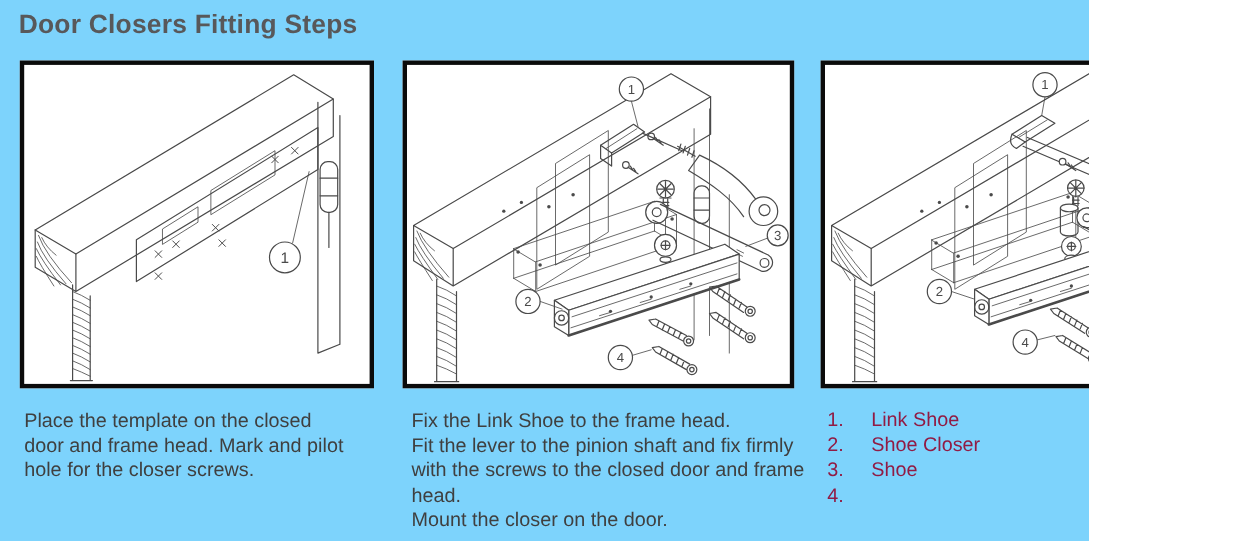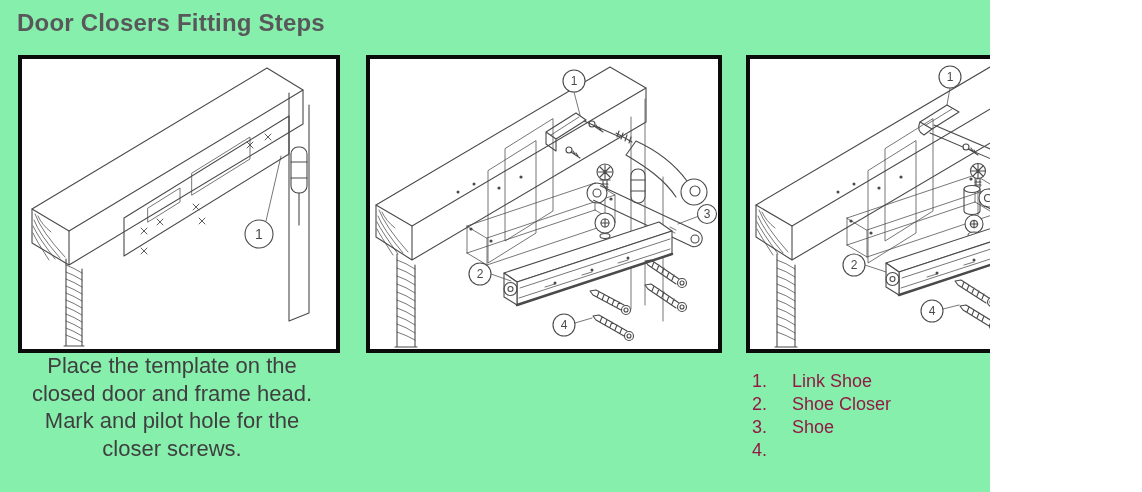--- a/index.html
+++ b/index.html
@@ -1,26 +1,26 @@
 <!DOCTYPE html>
 <html style="--title-text: #58585a; --caption-text: #3f3f3f; --legend-text: #911b44; --line-art: #4a4a4a; --panel-border: #0b0b0b;"><head>
 <meta charset="utf-8">
 <style>
   html,body{margin:0;padding:0;background:#fff;}
-  .page{position:relative;width:990px;height:492px;background:#86efac;
+  .page{position:relative;width:990px;height:492px;background:#7dd3fc;
         font-family:"Liberation Sans",sans-serif;overflow:hidden;}
   .title{position:absolute;left:17px;top:9px;font-size:24px;font-weight:bold;
          color:var(--title-text,#58585a);letter-spacing:.2px;}
   .panel{position:absolute;top:55px;background:#fff;border:4px solid #0b0b0b;}
   .p1{left:18px;width:314px;height:290px;}
   .p2{left:366px;width:348px;height:290px;}
   .p3{left:746px;width:348px;height:290px;}
   .panel svg{display:block;width:100%;height:100%;}
-  .caption{position:absolute;top:352px;font-size:22px;line-height:1.25;
-           color:var(--caption-text,#3f3f3f);white-space:pre-line;text-align:center;}
+  .caption{position:absolute;top:371px;font-size:18px;line-height:1.25;
+           color:var(--caption-text,#3f3f3f);white-space:pre-line;}
   .cap1{left:22px;width:300px;}
   .cap2{left:374px;width:364px;}
   .legend{position:absolute;left:752px;top:370px;font-size:18px;
           color:var(--legend-text,#911b44);}
   .legend-row{display:flex;height:23px;line-height:23px;}
   .legend-num{width:40px;}
   
   .s{fill:none;stroke:#4a4a4a;stroke-width:1.1;stroke-linecap:round;stroke-linejoin:round;}
   .t{stroke-width:.75;}
   .hv{stroke-width:2.4;}
@@ -311,20 +311,23 @@
       </g>
       <g>
         <path class="s t" d="M193,250 L209,246"></path>
         <circle class="s fw" cx="182" cy="252" r="11"></circle>
         <text class="co co12" x="182" y="256">4</text>
       </g>
     </svg>
   </div>
 
   <div class="caption cap1">Place the template on the closed door and frame head. Mark and pilot hole for the closer screws.</div>
+  <div class="caption cap2">Fix the Link Shoe to the frame head.
+Fit the lever to the pinion shaft and fix firmly with the screws to the closed door and frame head.
+Mount the closer on the door.</div>
 
   <div class="legend">
     <div class="legend-row">
       <span class="legend-num">1.</span>
       <span>Link Shoe</span>
     </div>
     <div class="legend-row">
       <span class="legend-num">2.</span>
       <span>Shoe Closer</span>
     </div>

